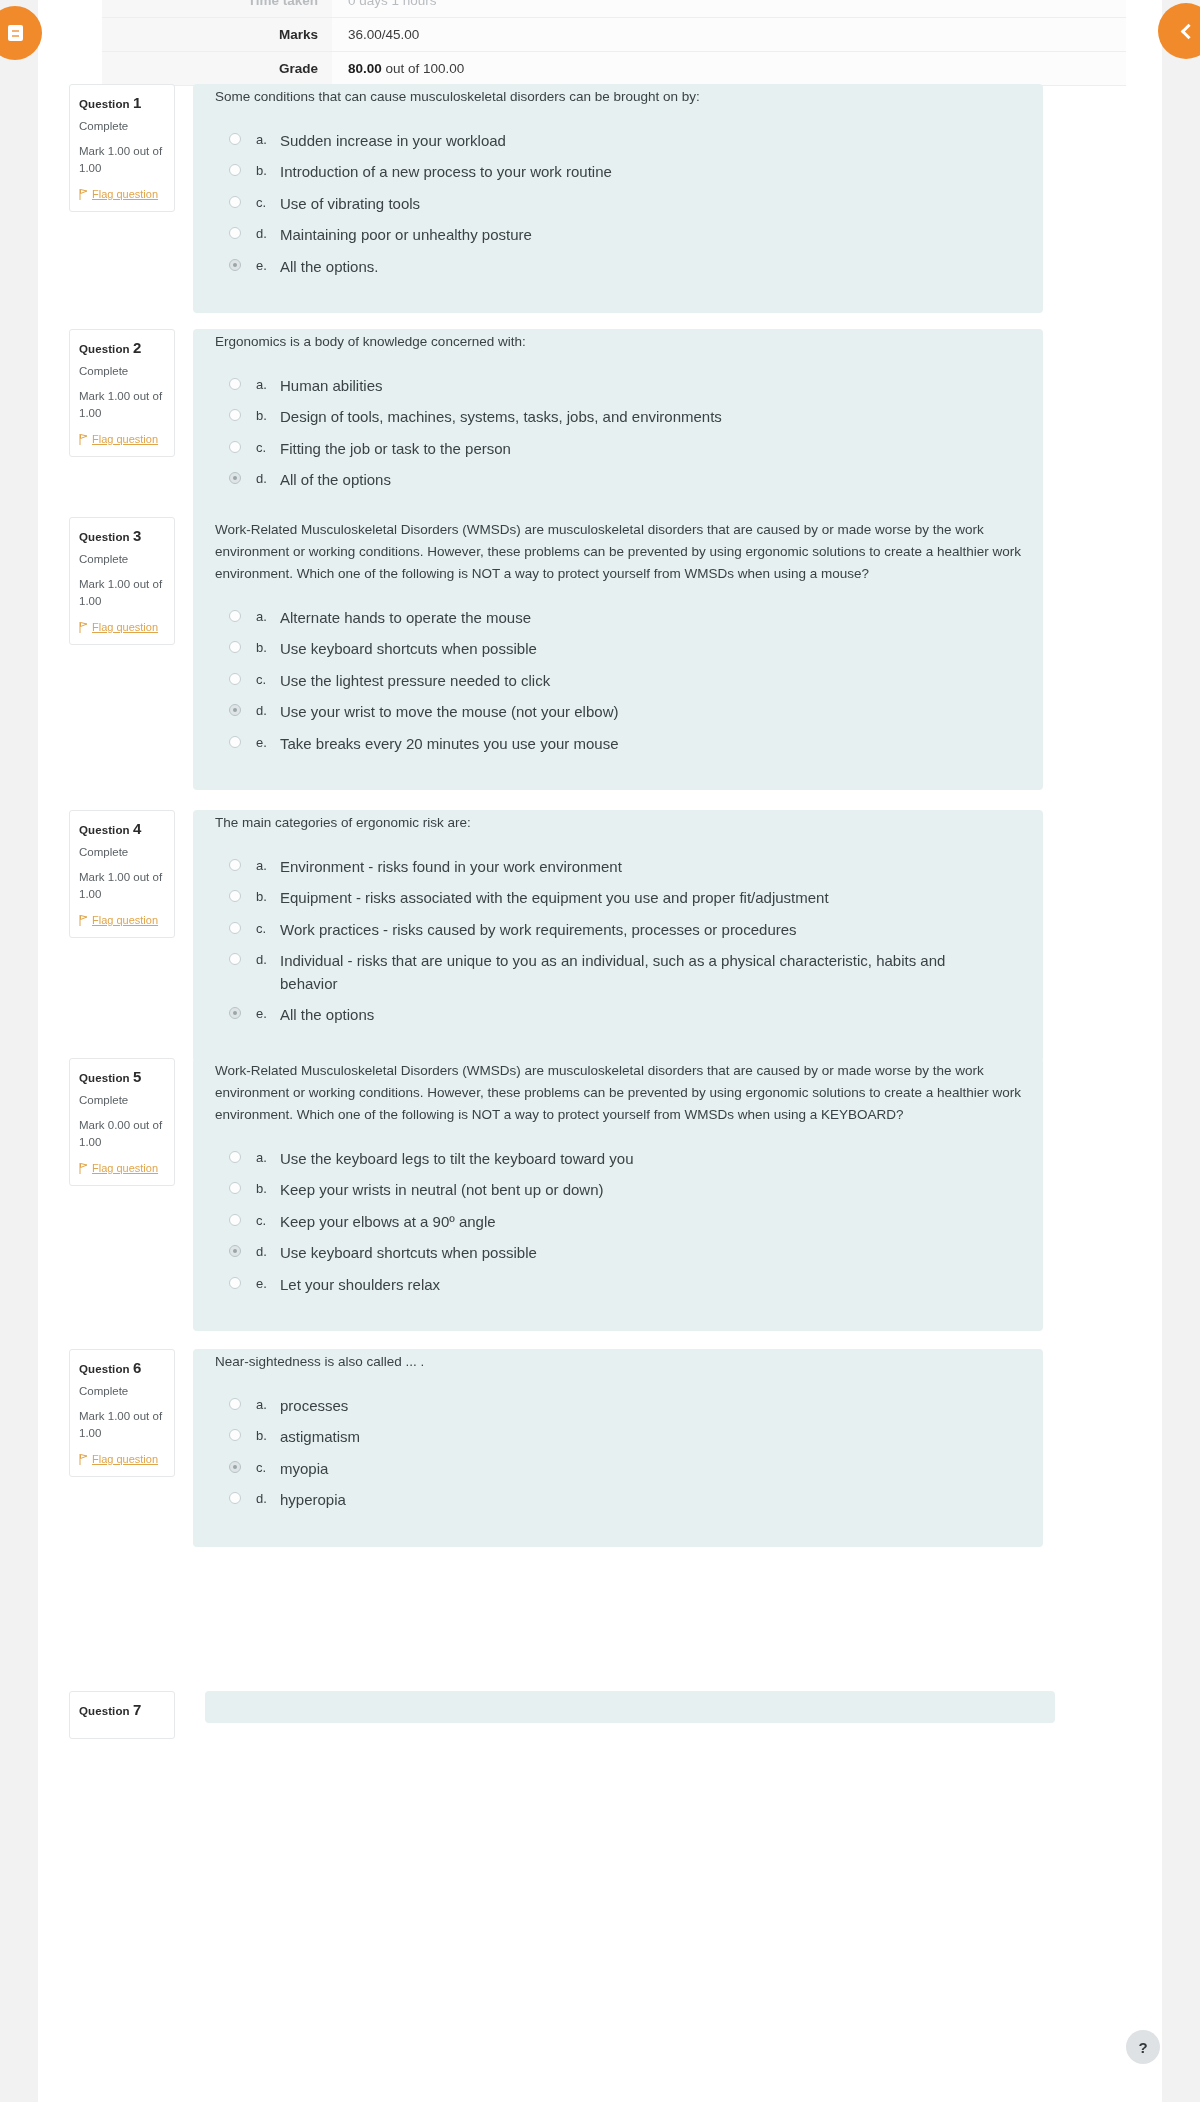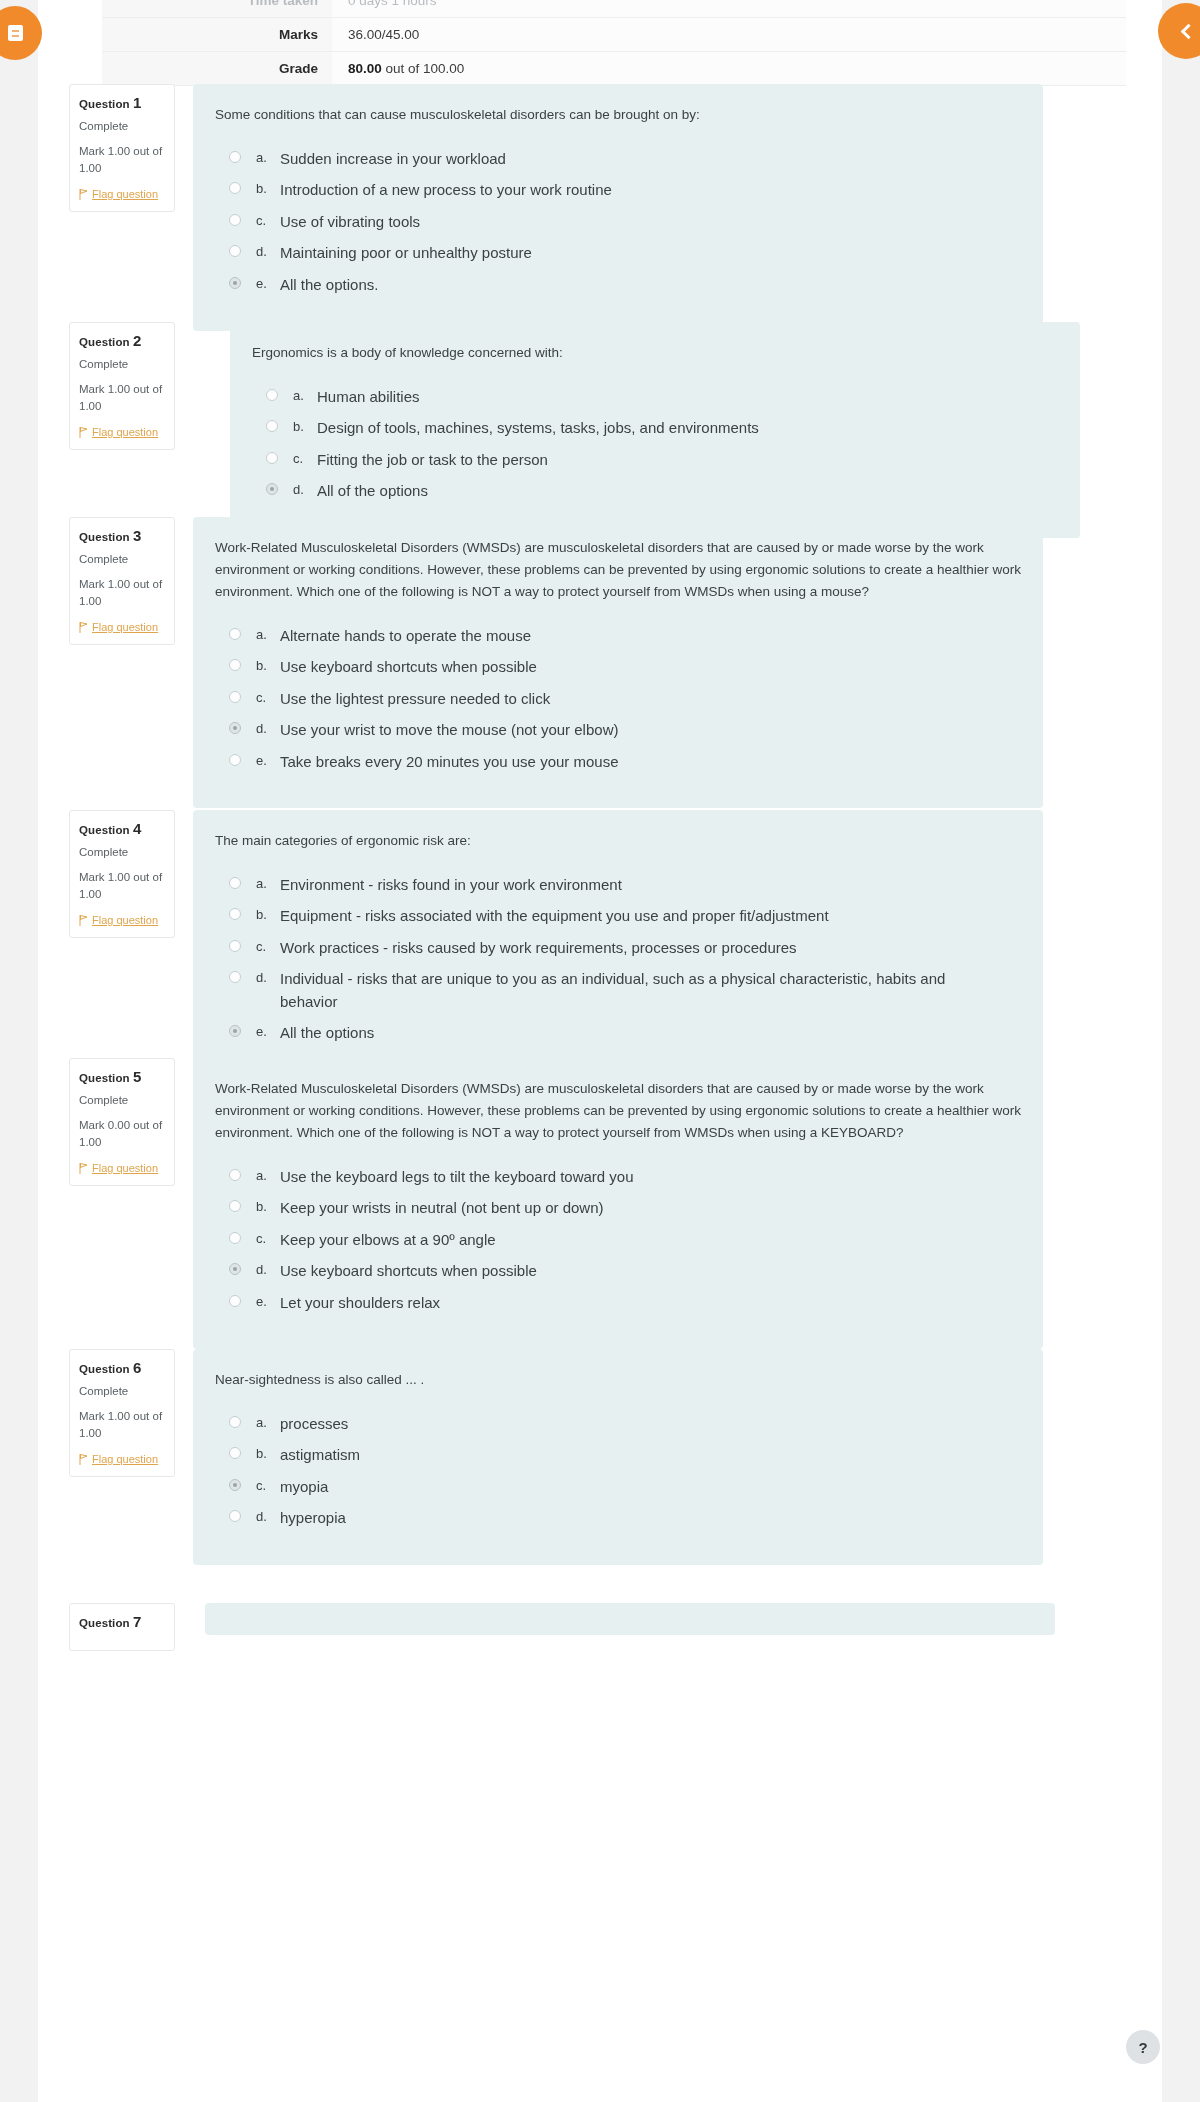--- a/index.html
+++ b/index.html
@@ -101,21 +101,21 @@
     text-decoration: underline;
     color: #e0a44a;
   }
   .flag-icon { display: inline-block; width: 9px; height: 11px; }
 
   .qbody {
     margin-left: 18px;
     margin-right: 1px;
     background: #e7f0f1;
     border-radius: 4px;
-    padding: 20px 22px 26px 22px;
+    padding: 2px 22px 26px 22px;
     flex: 1 1 auto;
     max-width: 850px;
   }
   .qtext {
     font-size: 13.5px;
     line-height: 1.62;
     color: #3b4246;
     margin-bottom: 22px;
     max-width: 812px;
   }
@@ -296,21 +296,21 @@
               <span class="optletter">d.</span>
               <span class="opttext">Maintaining poor or unhealthy posture</span>
             </div>
             <div class="opt">
               <span class="radio checked"></span>
               <span class="optletter">e.</span>
               <span class="opttext">All the options.</span>
             </div>
           </div>
         </div>
-        <div class="qrow" style="top: 322px; gap: 37px;">
+        <div class="qrow" style="top: 329px;">
           <div class="qinfo">
             <div class="qinfo-title"><span>Question</span> <span class="qnum">2</span></div>
             <div class="qinfo-state">Complete</div>
             <div class="qinfo-mark">Mark 1.00 out of 1.00</div>
             <div class="qinfo-flag">
               <svg class="flag-icon" viewBox="0 0 9 11">
                 <path d="M1 0 L1 11" stroke="#e0a44a" stroke-width="1" fill="none"></path>
                 <path d="M1.5 0.5 L8 2 L1.5 4.5 Z" fill="none" stroke="#e0a44a" stroke-width="1"></path>
               </svg>
               <span class="flabel">Flag question</span>
@@ -496,21 +496,21 @@
               <span class="optletter">c.</span>
               <span class="opttext">myopia</span>
             </div>
             <div class="opt">
               <span class="radio"></span>
               <span class="optletter">d.</span>
               <span class="opttext">hyperopia</span>
             </div>
           </div>
         </div>
-        <div class="qrow" style="top: 1603px; gap: 12px;">
+        <div class="qrow" style="top: 1691px; gap: 12px;">
           <div class="qinfo">
             <div class="qinfo-title"><span>Question</span> <span class="qnum">7</span></div>
           </div>
           <div class="qbody" style="height: 32px; padding: 0px;"></div>
         </div>
       </div>
 
   </div>
 
   <div class="fab fab-left">

